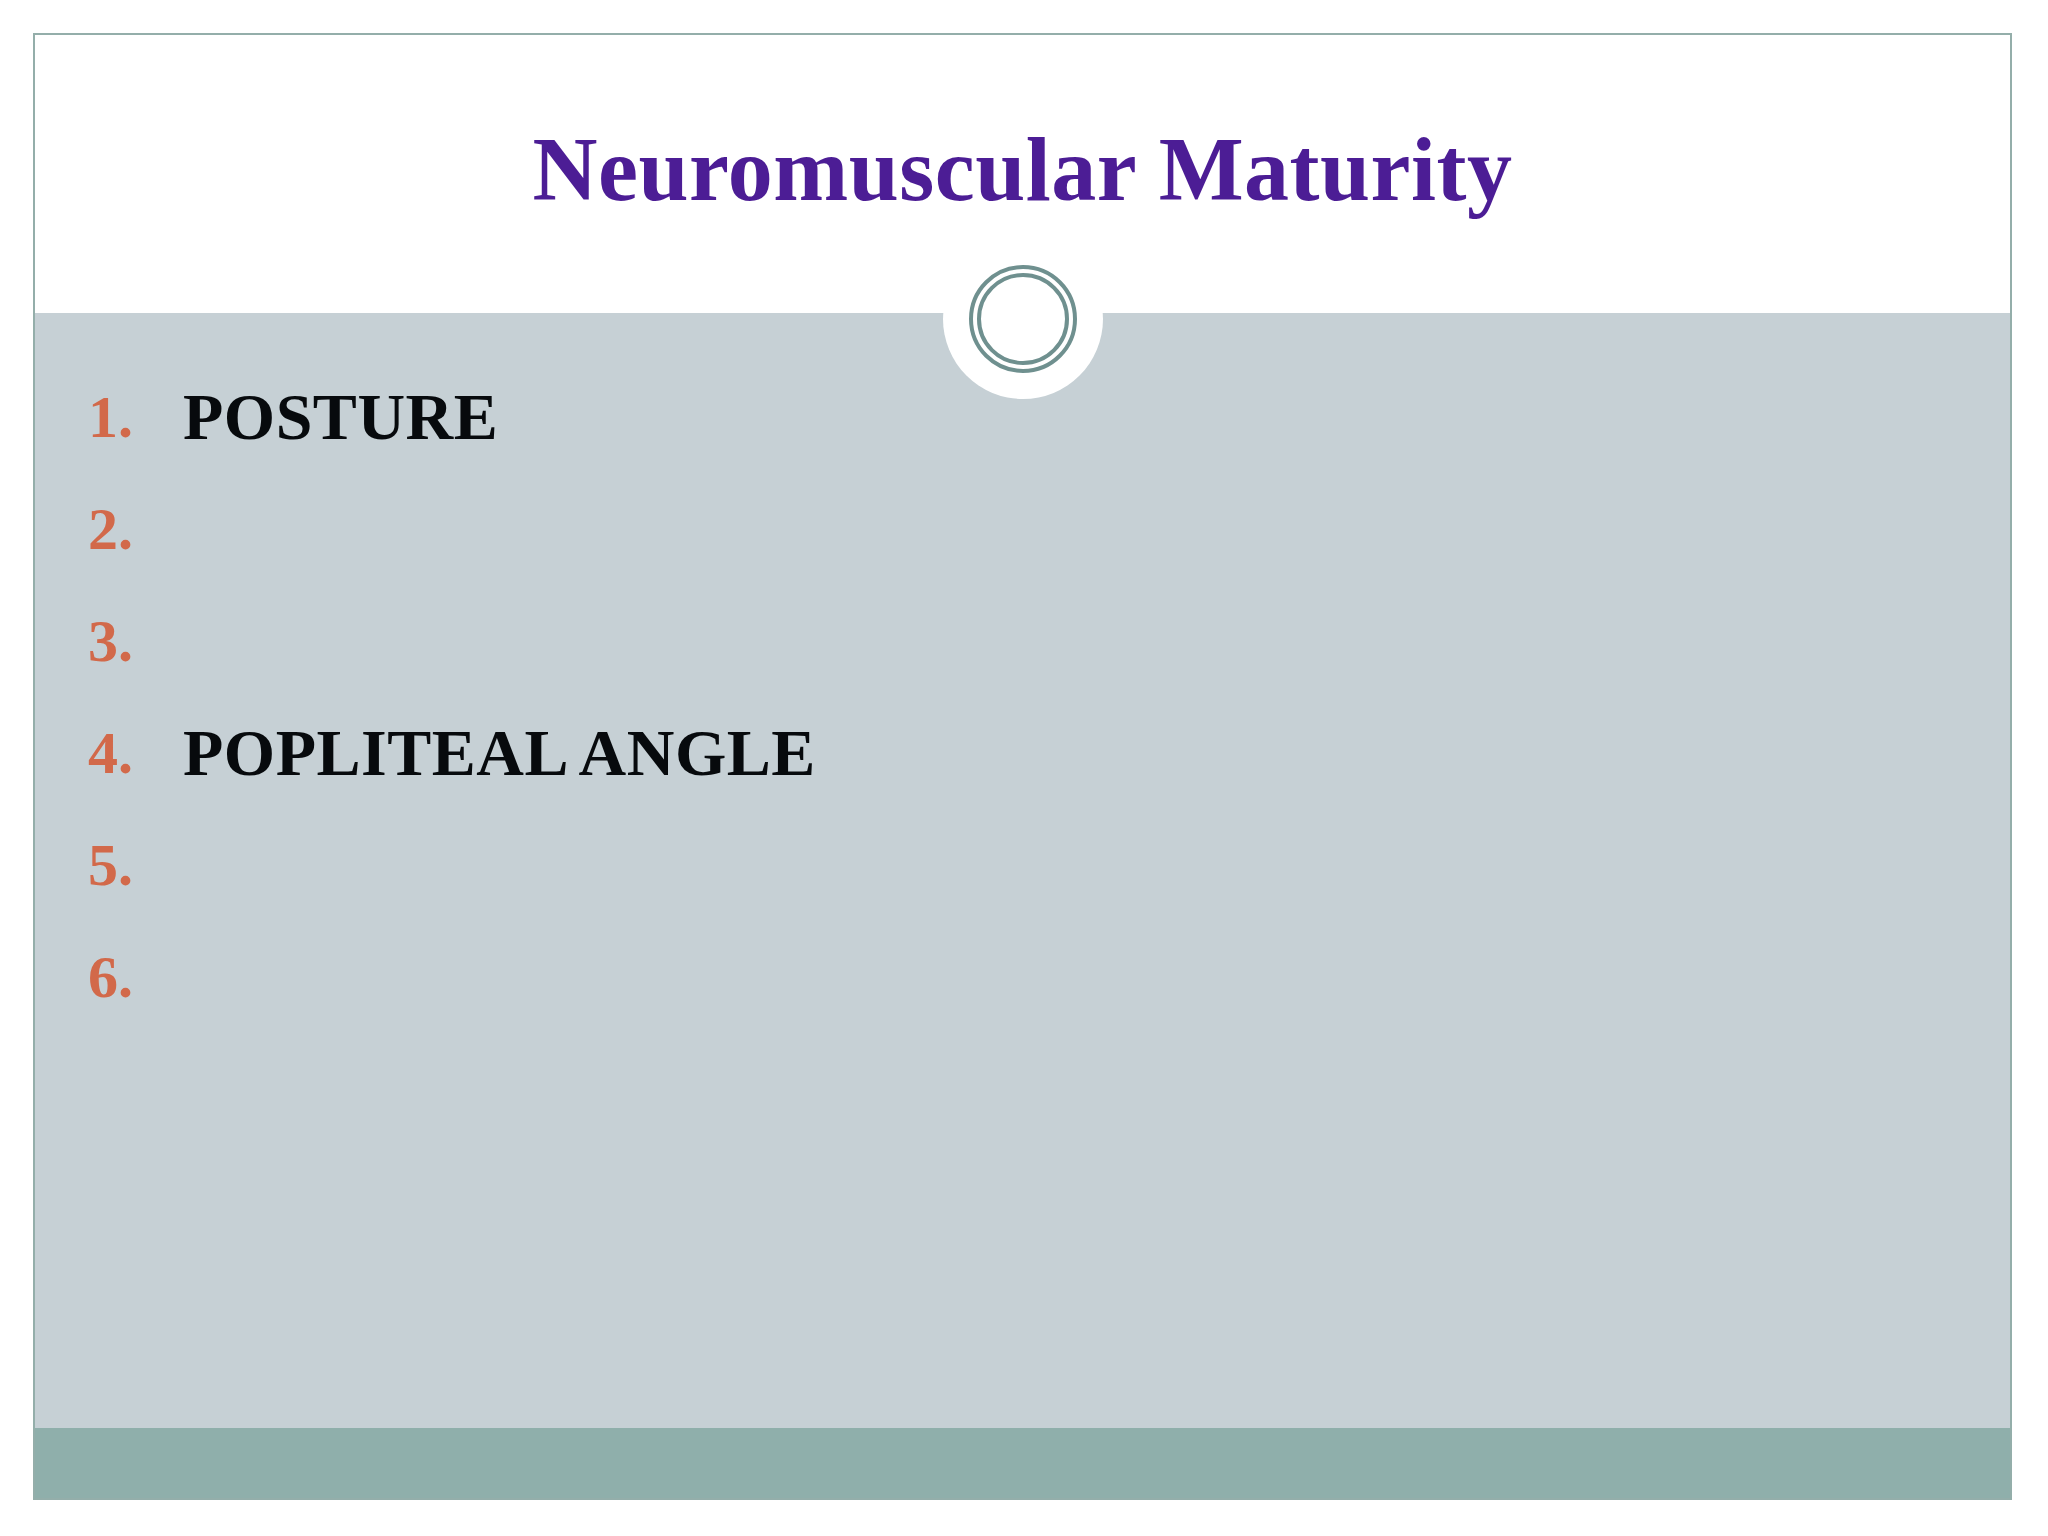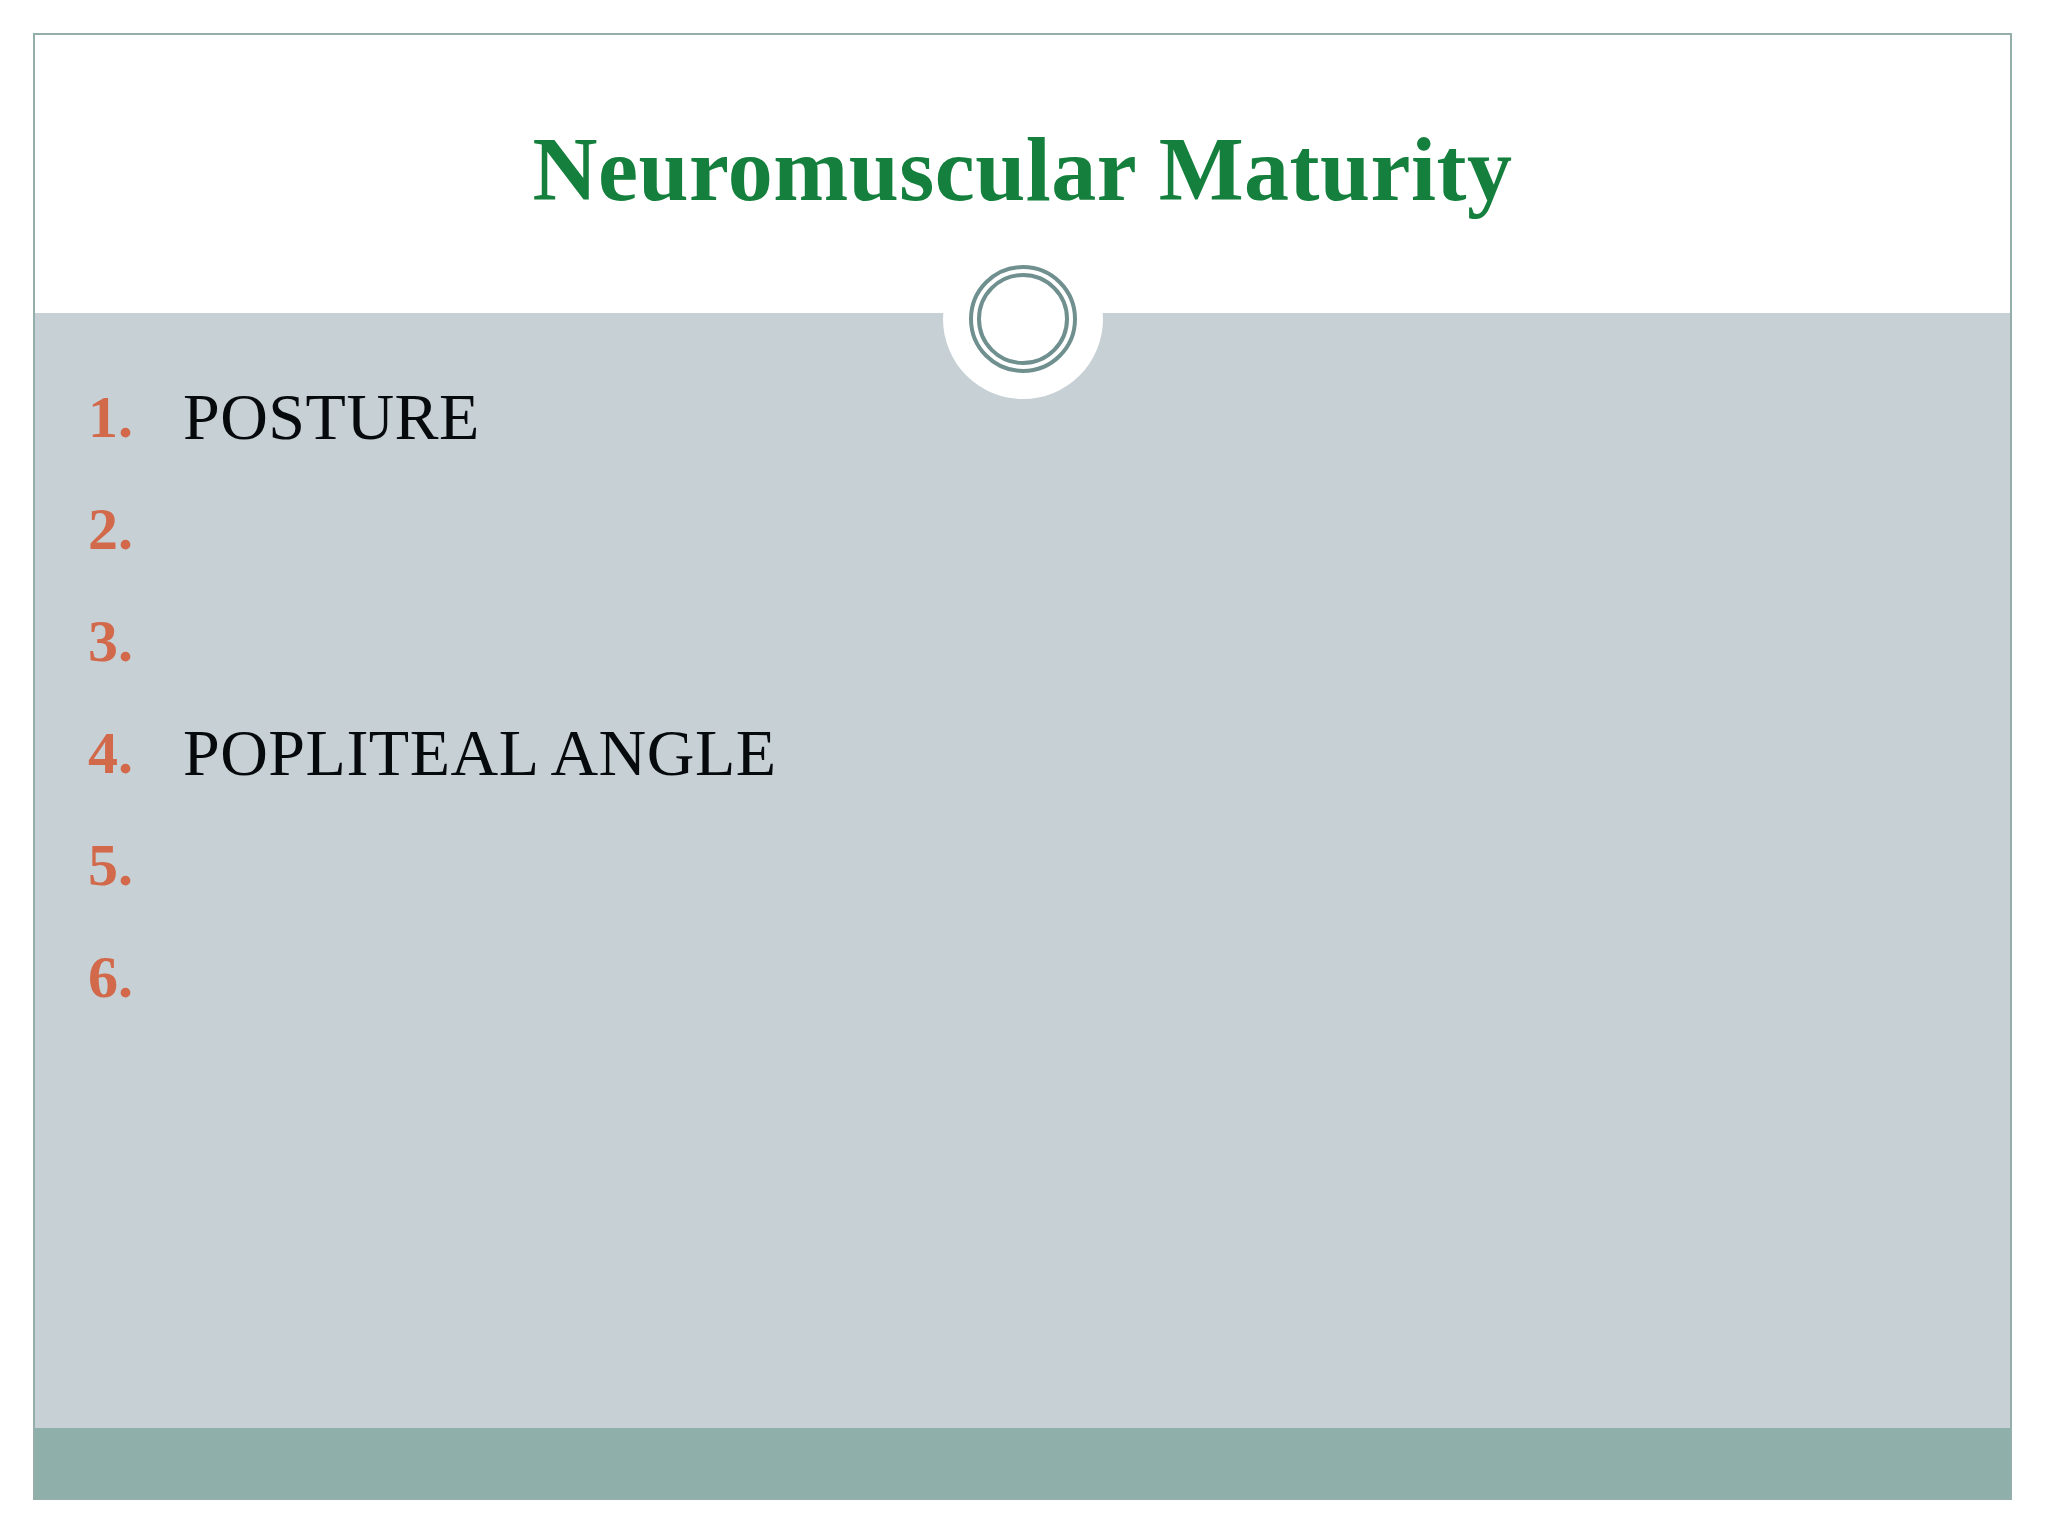--- a/index.html
+++ b/index.html
@@ -39,21 +39,21 @@
   }
   .slide-title {
     position: absolute;
     left: 0;
     right: 0;
     top: 88px;
     text-align: center;
     font-size: 90px;
     line-height: 1.05;
     font-weight: 700;
-    color: #15803d;
+    color: #4c1d95;
     letter-spacing: 0.5px;
     white-space: nowrap;
   }
 
   
   .divider {
     position: absolute;
     left: 0;
     right: 0;
     top: 284px;
@@ -126,21 +126,21 @@
     text-align: right;
     padding-right: 18px;
     box-sizing: border-box;
     font-size: 60px;
     font-weight: 700;
     color: #d2694a;
     line-height: 1;
   }
   .item-label {
     font-size: 66px;
-    font-weight: 400;
+    font-weight: 700;
     color: #070a0d;
     line-height: 1;
     letter-spacing: 0.5px;
     white-space: nowrap;
     padding-left: 32px;
   }
 </style>
 </head>
 <body>
 

